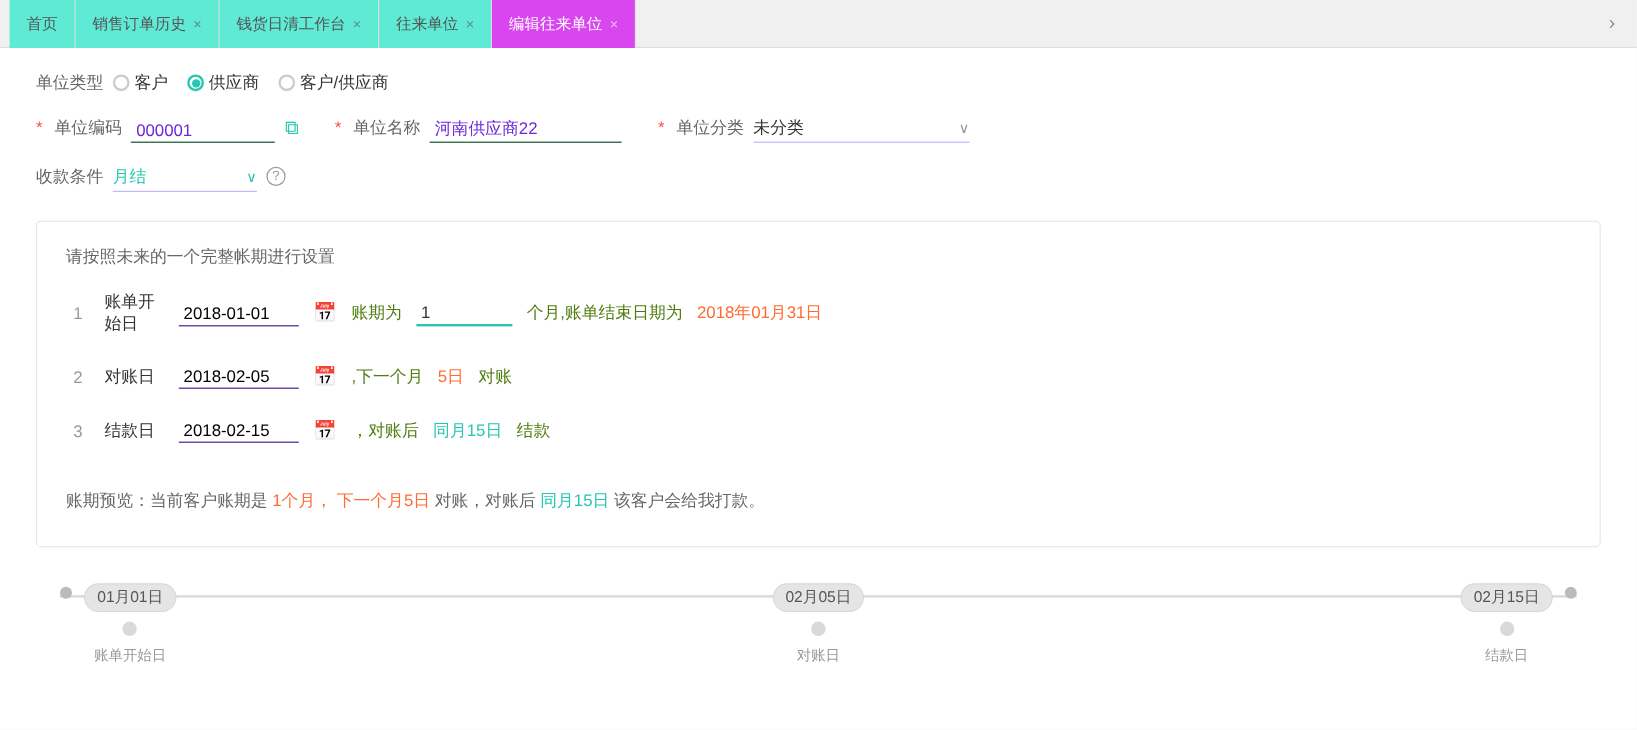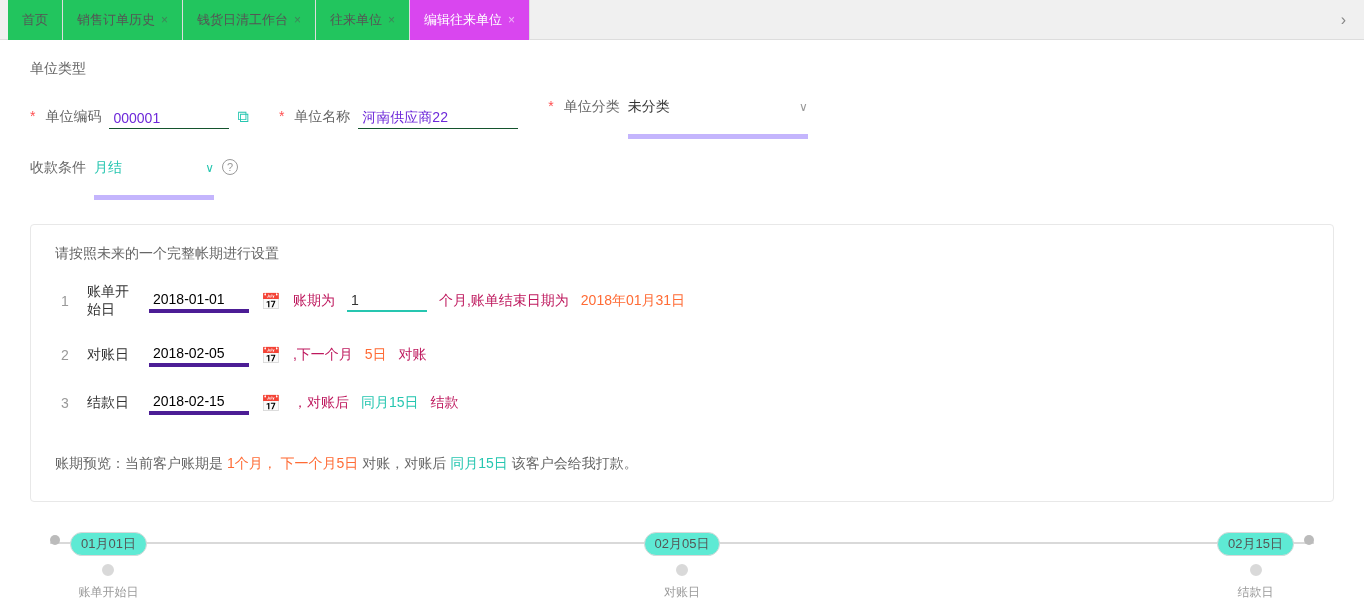--- a/index.html
+++ b/index.html
@@ -16,21 +16,21 @@
     }
     .tab {
       display: flex;
       align-items: center;
       height: 40px;
       padding: 0 14px;
       font-size: 13px;
       color: #555;
       cursor: pointer;
       border-right: 1px solid #ddd;
-      background: #22c55e;
+      background: #5eead4;
       white-space: nowrap;
       gap: 6px;
     }
     .tab.highlight {
       background: #d946ef;
       color: #fff;
       border-top: none;
     }
     .tab .close-x {
       font-size: 12px;
@@ -113,23 +113,23 @@
       width: 7px;
       height: 7px;
       border-radius: 50%;
       background: #26c6b0;
     }
 
     
     .select-field {
       display: flex;
       align-items: center;
-      border-bottom: 5px solid #c4b5fd;
+      border-bottom: 1px solid #c4b5fd;
       gap: 4px;
-      padding-bottom: 18px;
+      padding-bottom: 2px;
       min-width: 140px;
     }
     .select-value {
       color: #26c6b0;
       font-size: 14px;
     }
     .select-arrow {
       color: #26c6b0;
       font-size: 12px;
     }
@@ -184,39 +184,39 @@
       color: #999;
       width: 20px;
       text-align: center;
     }
     .period-row-label {
       color: #333;
       width: 50px;
     }
     .date-input {
       border: none;
-      border-bottom: 4px solid #4c1d95;
+      border-bottom: 1px solid #4c1d95;
       font-size: 14px;
       padding: 2px 4px;
       width: 100px;
       outline: none;
       background: transparent;
     }
     .period-input {
       border: none;
       border-bottom: 2px solid #26c6b0;
       font-size: 14px;
       padding: 2px 4px;
       width: 100px;
       outline: none;
       background: transparent;
       color: #333;
     }
     .period-text {
-      color: #be185d;
+      color: #4d7c0f;
     }
     .period-highlight-orange {
       color: #ff6b35;
     }
     .period-highlight-teal {
       color: #26c6b0;
     }
 
     
     .preview-text {
@@ -257,21 +257,21 @@
       gap: 8px;
     }
     .tl-dot {
       width: 12px;
       height: 12px;
       border-radius: 50%;
       background: #d9d9d9;
       border: 2px solid #d9d9d9;
     }
     .tl-badge {
-      background: #5eead4;
+      background: #e5e5e5;
       border: 1px solid #d9d9d9;
       border-radius: 12px;
       padding: 2px 10px;
       font-size: 13px;
       color: #555;
       white-space: nowrap;
     }
     .tl-label {
       font-size: 12px;
       color: #999;
@@ -302,20 +302,34 @@
     <span class="close-x">×</span>
   </div>
   <div class="tab-arrow">›</div>
 </div>
 
 <div class="page-content">
 
   <div class="form-row">
     <div class="form-field">
       <span class="form-label">单位类型</span>
+      <div class="radio-group">
+        <label class="radio-item">
+          <div class="radio-circle"></div>
+          <span>客户</span>
+        </label>
+        <label class="radio-item">
+          <div class="radio-circle selected"></div>
+          <span>供应商</span>
+        </label>
+        <label class="radio-item">
+          <div class="radio-circle"></div>
+          <span>客户/供应商</span>
+        </label>
+      </div>
     </div>
   </div>
 
   <div class="form-row">
     <div class="form-field">
       <span class="required-star">*</span>
       <span class="form-label">单位编码</span>
       <input class="form-input" style="width: 100px;" value="000001">
       <span class="copy-icon">⧉</span>
     </div>

